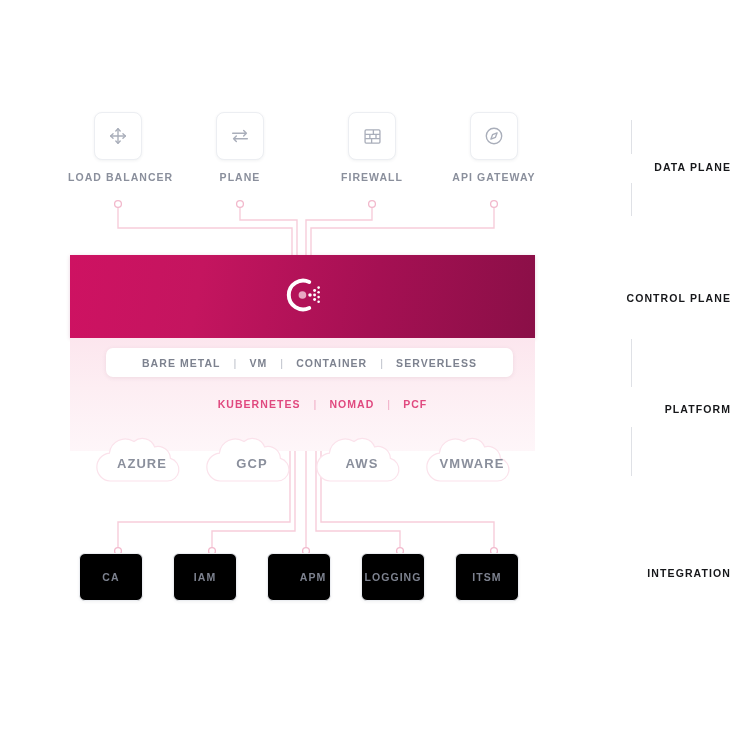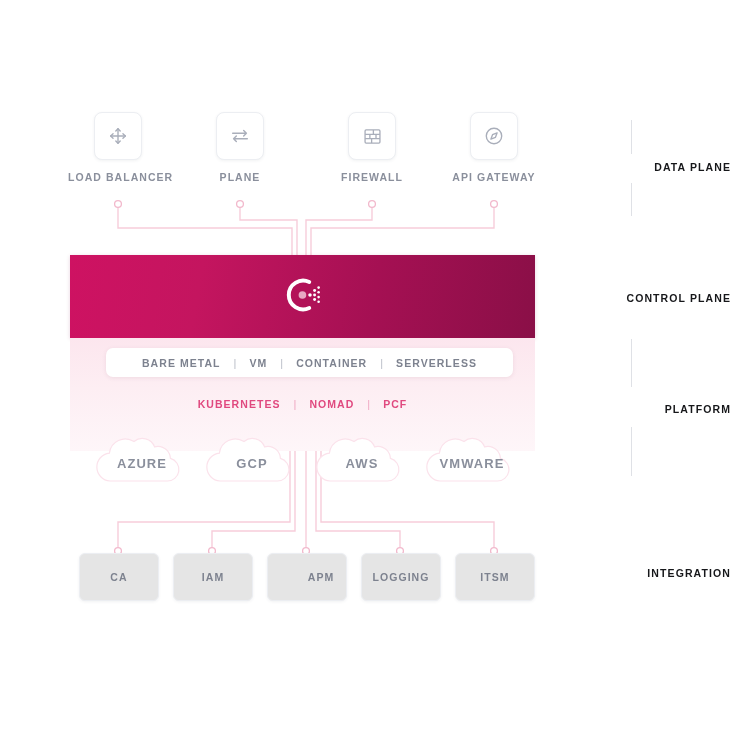--- a/index.html
+++ b/index.html
@@ -118,20 +118,21 @@
   #orchestrators {
     position: absolute;
     left: 70px;
     top: 398px;
     width: 465px;
     text-align: center;
     display: flex;
     align-items: center;
     justify-content: center;
     gap: 13px;
+    padding-left: 20px;
   }
   .orch-item {
     font-size: 10.5px;
     font-weight: bold;
     letter-spacing: 1.05px;
     color: #e0497f;
     white-space: nowrap;
   }
   .orch-sep {
     font-size: 11px;
@@ -159,23 +160,23 @@
     font-size: 13px;
     font-weight: bold;
     letter-spacing: 1.05px;
     color: #8a8f9c;
     white-space: nowrap;
   }
 
   
   .infra-box {
     position: absolute;
-    width: 80px;
+    width: 64px;
     height: 48px;
-    background: #e5e5e5;
+    background: #000000;
     border: 1px solid #eceef2;
     border-radius: 6px;
     box-shadow: 0 1px 3px rgba(60,66,87,.07);
     display: flex;
     align-items: center;
     justify-content: center;
     box-sizing: border-box;
   }
   .infra-label {
     font-size: 10.5px;

